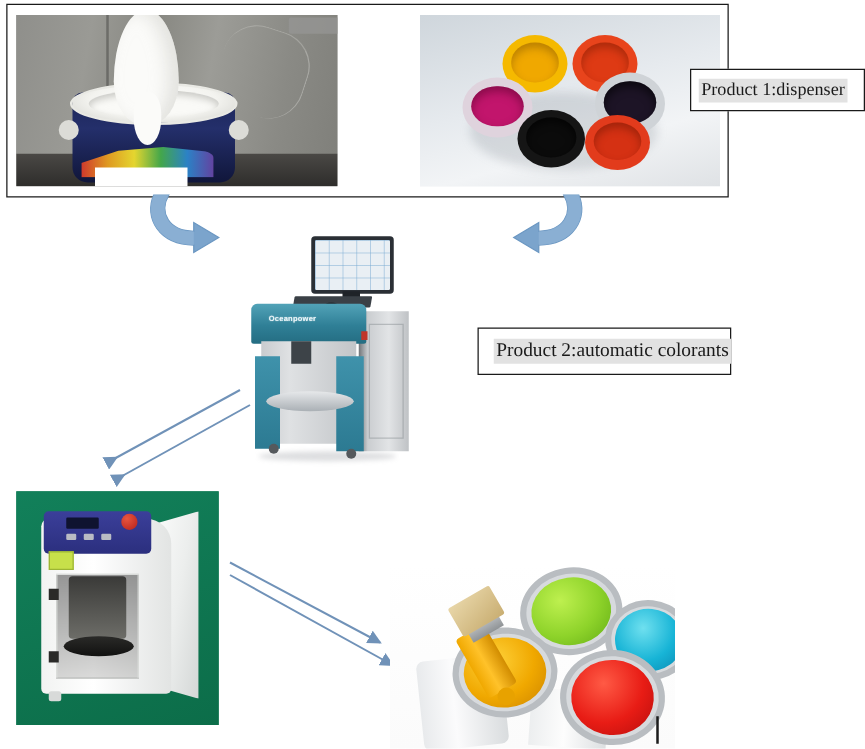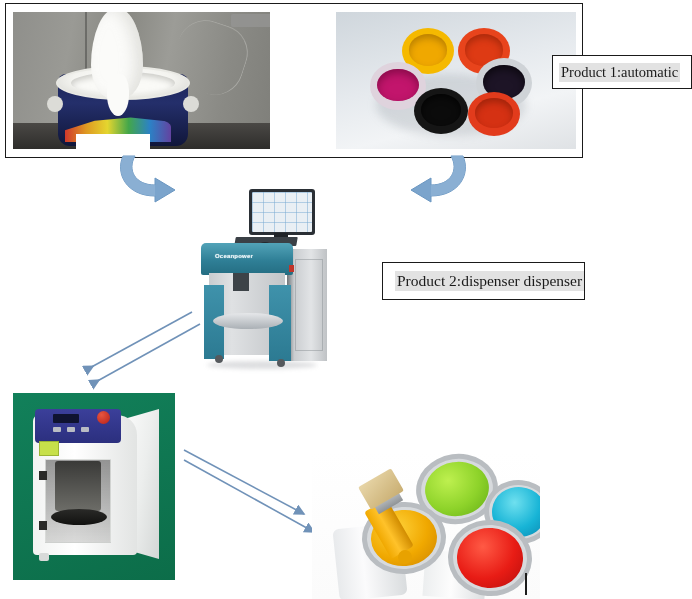--- a/index.html
+++ b/index.html
@@ -227,21 +227,21 @@
       </div>
     <div class="cup black2">
         <div class="inner"></div>
       </div>
     <div class="cup red">
         <div class="inner"></div>
       </div>
   </div>
 
   <div class="label-box lbl1">
-    <span>Product 1:automatic</span>
+    <span>Product 1:dispenser</span>
   </div>
 
   <svg class="curve-left" viewBox="0 0 88 52">
     <path d="M10 4 C2 22 14 44 42 44 L42 50 L62 38 L42 26 L42 33 C22 33 14 18 22 4 Z" fill="#7ba4cc" stroke="#6b97c2" stroke-width="1"></path>
     <path d="M10 4 C2 22 14 44 42 44 L42 33 C22 33 14 18 22 4 Z" fill="#8fb3d6" opacity=".75"></path>
   </svg>
 
   <svg class="curve-right" viewBox="0 0 88 52">
     <g transform="translate(88,0) scale(-1,1)">
       <path d="M10 4 C2 22 14 44 42 44 L42 50 L62 38 L42 26 L42 33 C22 33 14 18 22 4 Z" fill="#7ba4cc" stroke="#6b97c2" stroke-width="1"></path>
@@ -265,21 +265,21 @@
     <div class="disp-nozzle"></div>
     <div class="disp-panel-l"></div>
     <div class="disp-panel-r"></div>
     <div class="disp-tray"></div>
     <div class="disp-red"></div>
     <div class="disp-foot1"></div>
     <div class="disp-foot2"></div>
   </div>
 
   <div class="label-box lbl2">
-    <span>Product 2:dispenser dispenser</span>
+    <span>Product 2:automatic colorants</span>
   </div>
 
   <svg style="position:absolute;left:60px;top:296px;width:160px;height:100px;" viewBox="0 0 160 100">
     <defs>
       <marker id="ah1" markerWidth="7" markerHeight="7" refX="6" refY="3.5" orient="auto">
         <path d="M7,0 L7,7 L0,3.5 Z" fill="#7092b8"></path>
       </marker>
     </defs>
     <line x1="132" y1="16" x2="26" y2="74" stroke="#7092b8" stroke-width="1.6" marker-end="url(#ah1)"></line>
     <line x1="140" y1="28" x2="32" y2="88" stroke="#7092b8" stroke-width="1.6" marker-end="url(#ah1)"></line>

